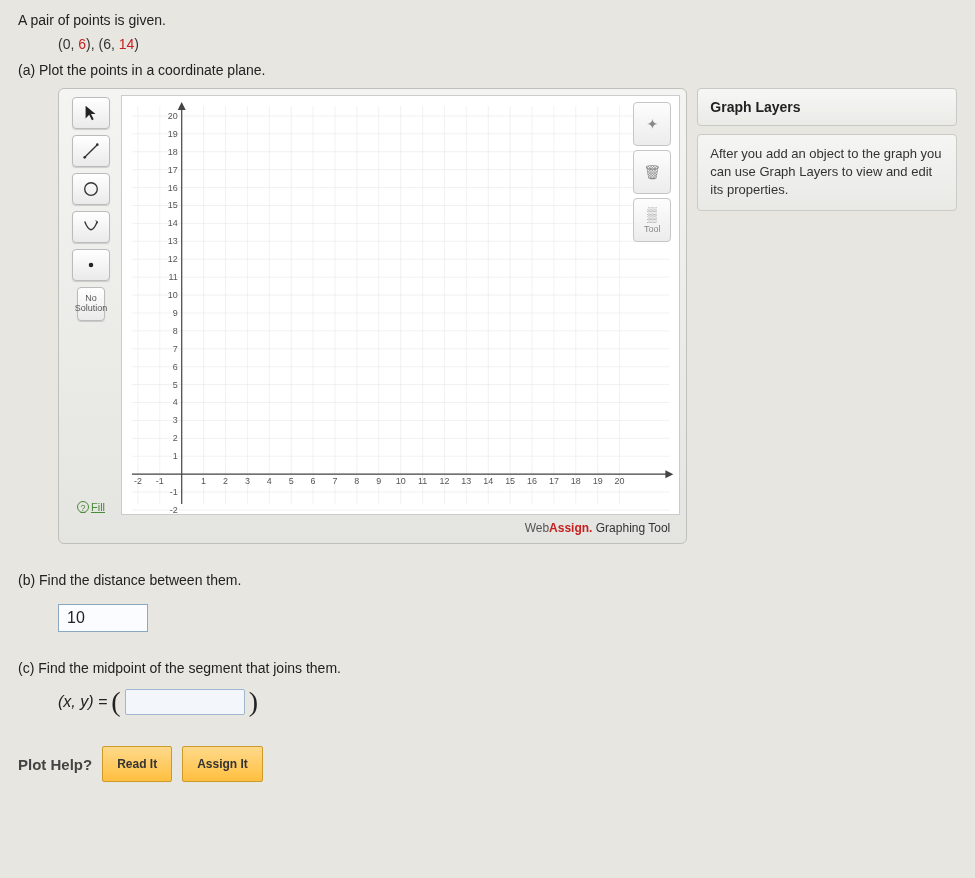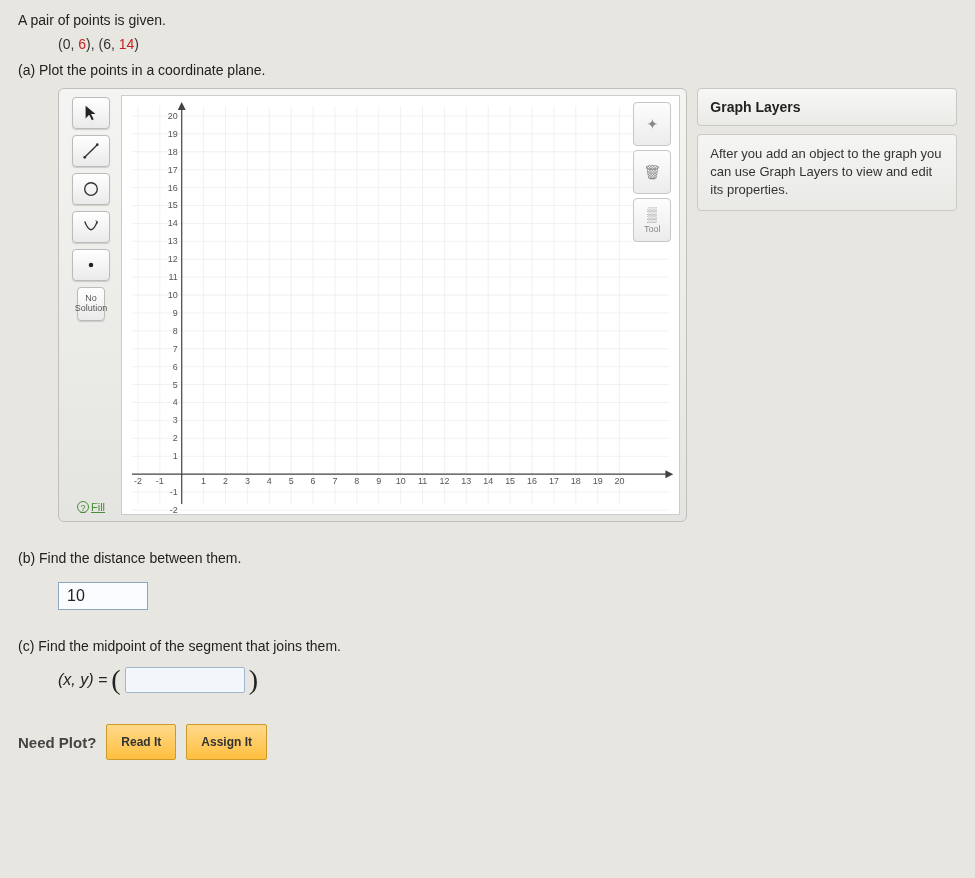--- a/index.html
+++ b/index.html
@@ -357,20 +357,23 @@
               <div class="right-tool">
                 <span class="ico">🗑</span>
               </div>
               <div class="right-tool">
                 <span class="ico">▒</span>
                 <span>Tool</span>
               </div>
             </div>
           </div>
         </div>
+        <div class="footer-brand">
+          <span class="wa1">Web</span><span class="wa2">Assign.</span><span> Graphing Tool</span>
+        </div>
       </div>
 
       <div class="layers-panel">
         <div class="layers-head">
           <span>Graph Layers</span>
 
         </div>
         <div class="layers-body">After you add an object to the graph you can use Graph Layers to view and edit its properties.</div>
       </div>
     </div>
@@ -384,19 +387,19 @@
       <div class="part-label">(c)   Find the midpoint of the segment that joins them.</div>
       <div class="midpoint-line">
         <span style="font-style:italic;"><span style="font-style:italic">(</span>x, y<span>)</span> = </span>
         <span class="paren">(</span>
         <input class="field" type="text" style="">
         <span class="paren">)</span>
       </div>
     </div>
 
     <div class="need-help">
-      <span class="need-help-label">Need Plot?</span>
+      <span class="need-help-label">Plot Help?</span>
       <button class="help-btn">Read It</button>
       <button class="help-btn">Assign It</button>
     </div>
 
   </div>
 </div>
 
 </body></html>

